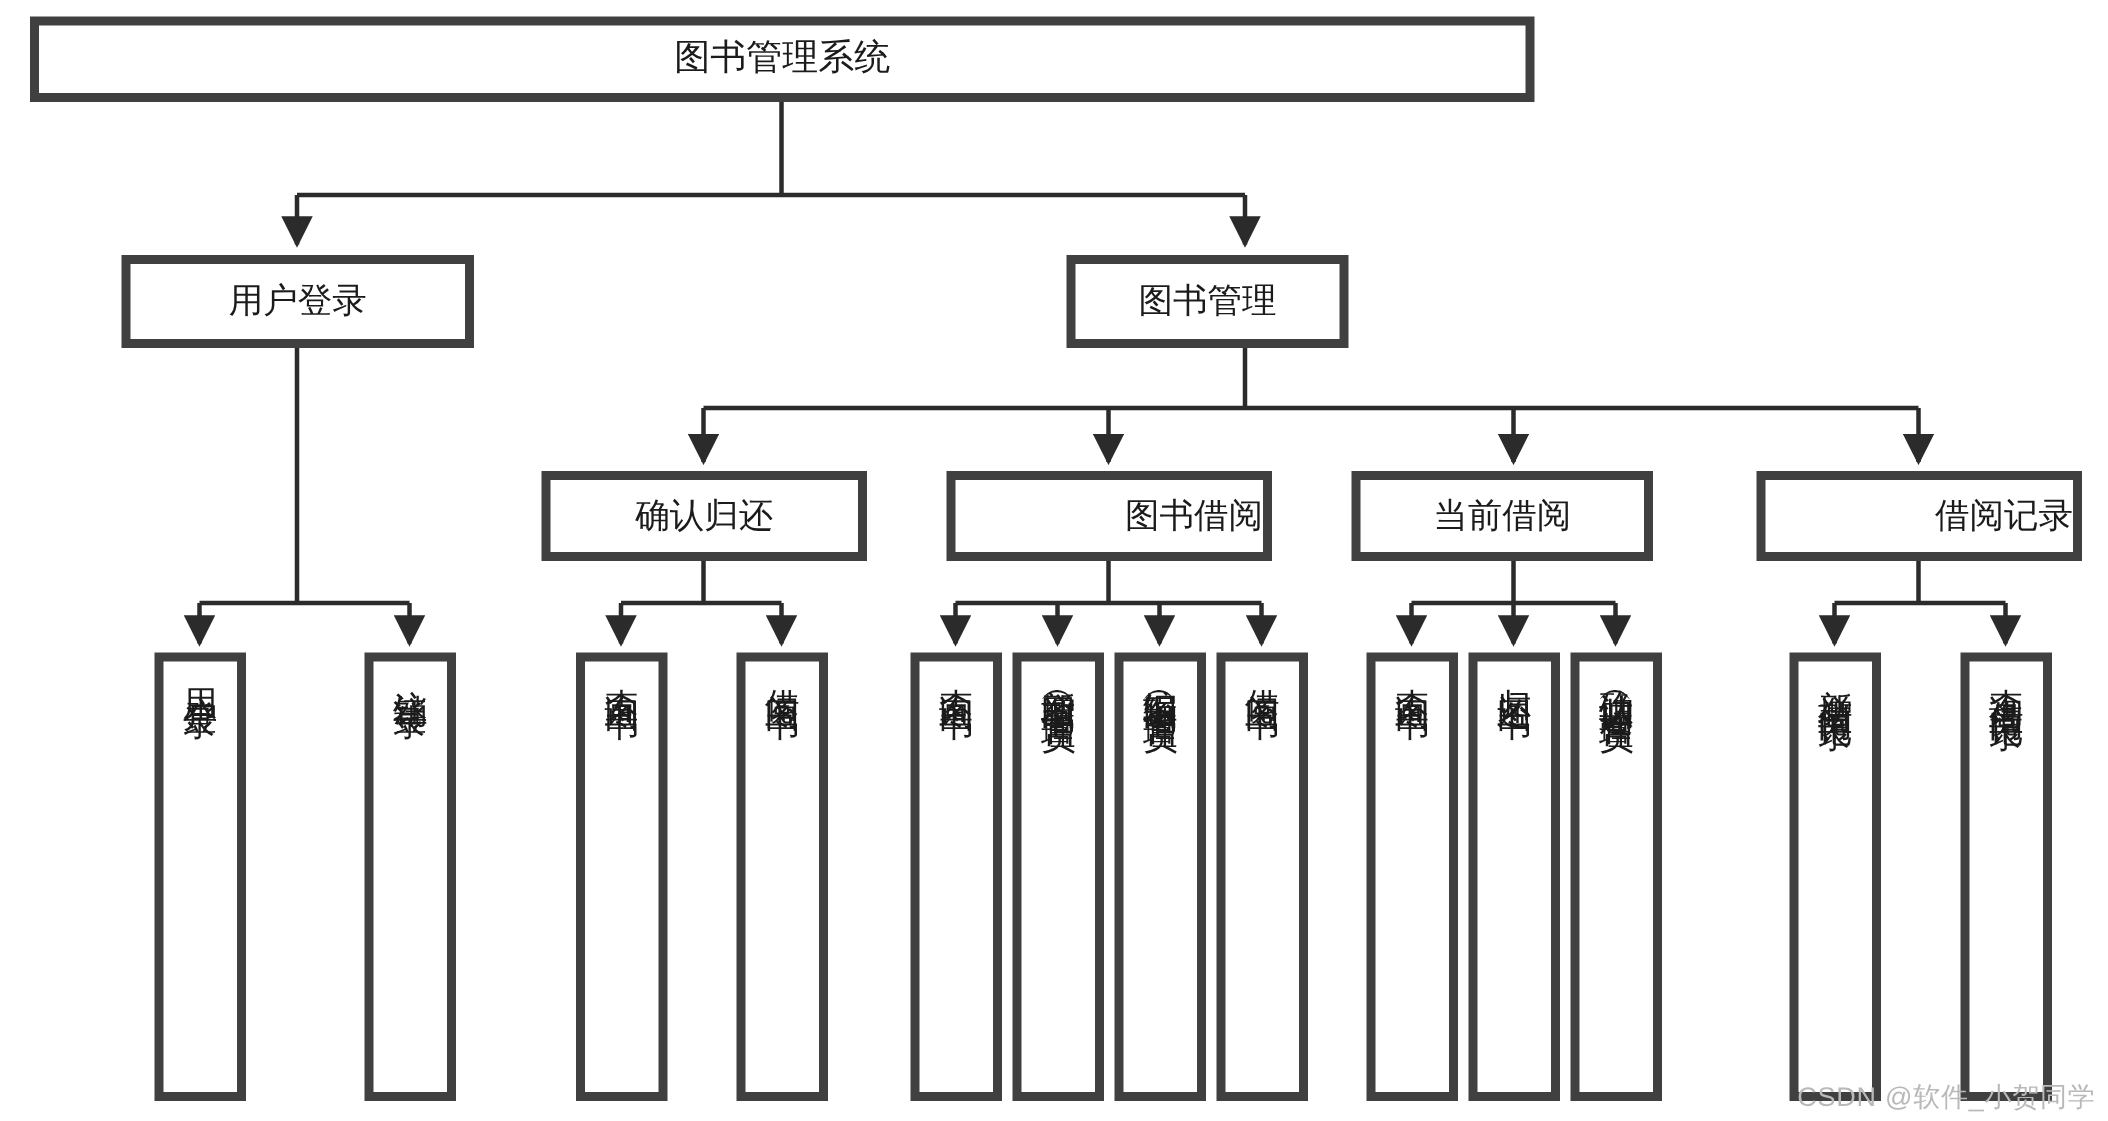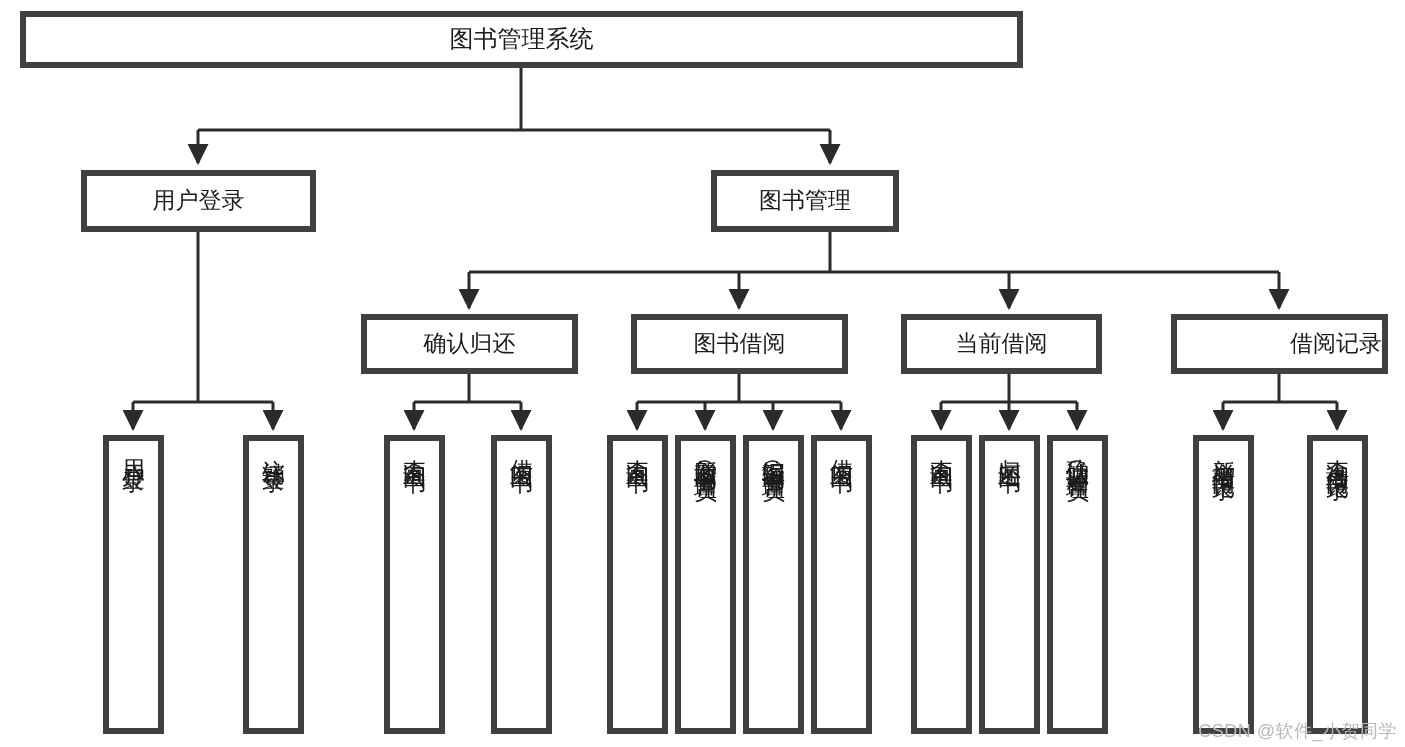--- a/index.html
+++ b/index.html
@@ -134,21 +134,21 @@
   <div class="node lvl2" style="left:81px; top:170px; width:235px; height:62px;">
     <span class="label">用户登录</span>
   </div>
   <div class="node lvl2" style="left:711px; top:170px; width:188px; height:62px;">
     <span class="label">图书管理</span>
   </div>
 
   <div class="node lvl3" style="left:361px; top:314px; width:217px; height:60px;">
     <span class="label">确认归还</span>
   </div>
-  <div class="node lvl3" style="left:631px; top:314px; width:217px; height:60px;">
+  <div class="node lvl3" style="left:631px; top:314px; width:217px; height:60px;justify-content:flex-end;">
     <span class="label">图书借阅</span>
   </div>
   <div class="node lvl3" style="left:901px; top:314px; width:201px; height:60px;">
     <span class="label">当前借阅</span>
   </div>
   <div class="node lvl3" style="left:1171px; top:314px; width:217px; height:60px;justify-content:flex-end;">
     <span class="label">借阅记录</span>
   </div>
 
   <div class="node leaf" style="left:103px; top:435px; width:61px; height:299px;">

